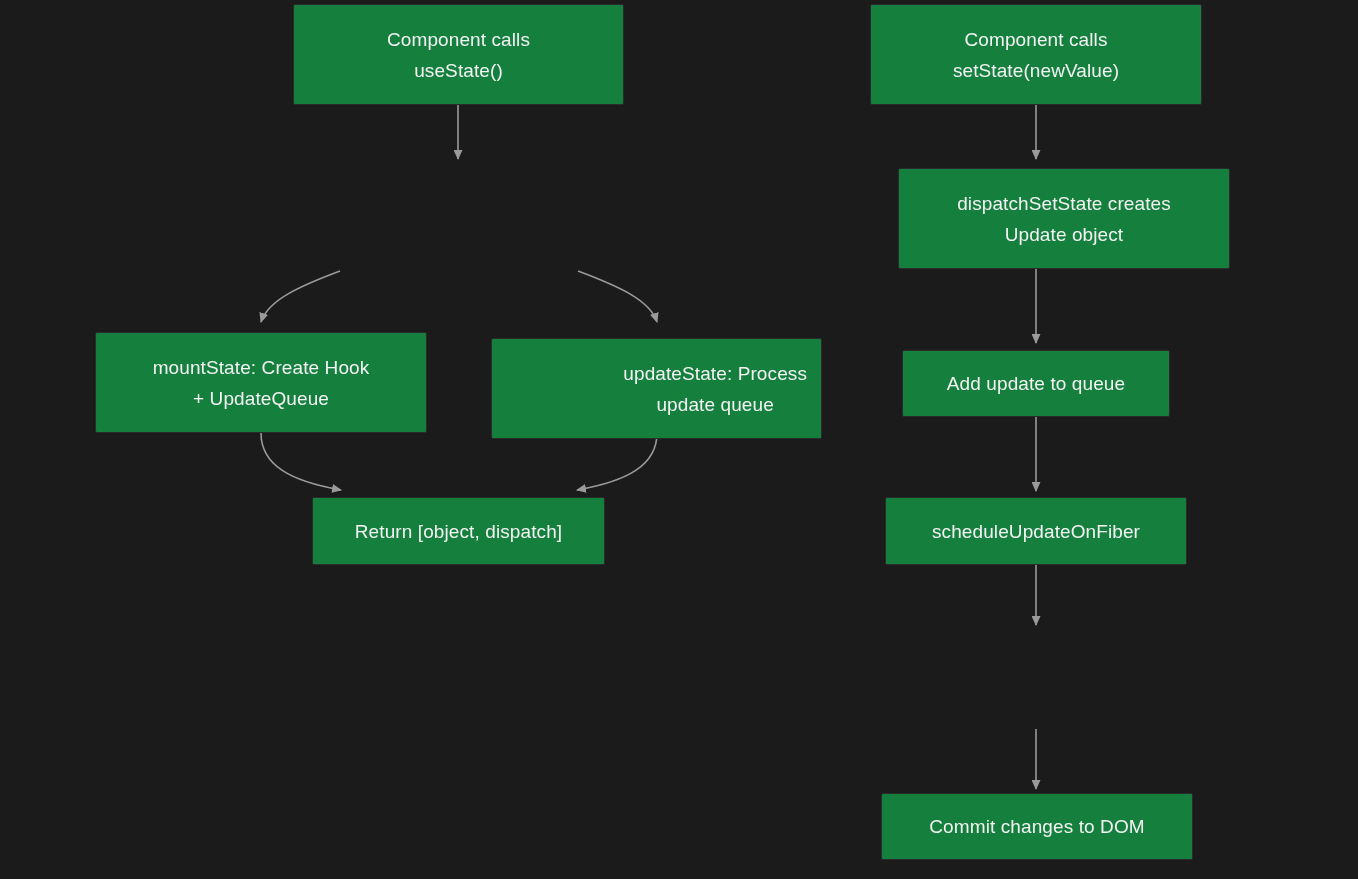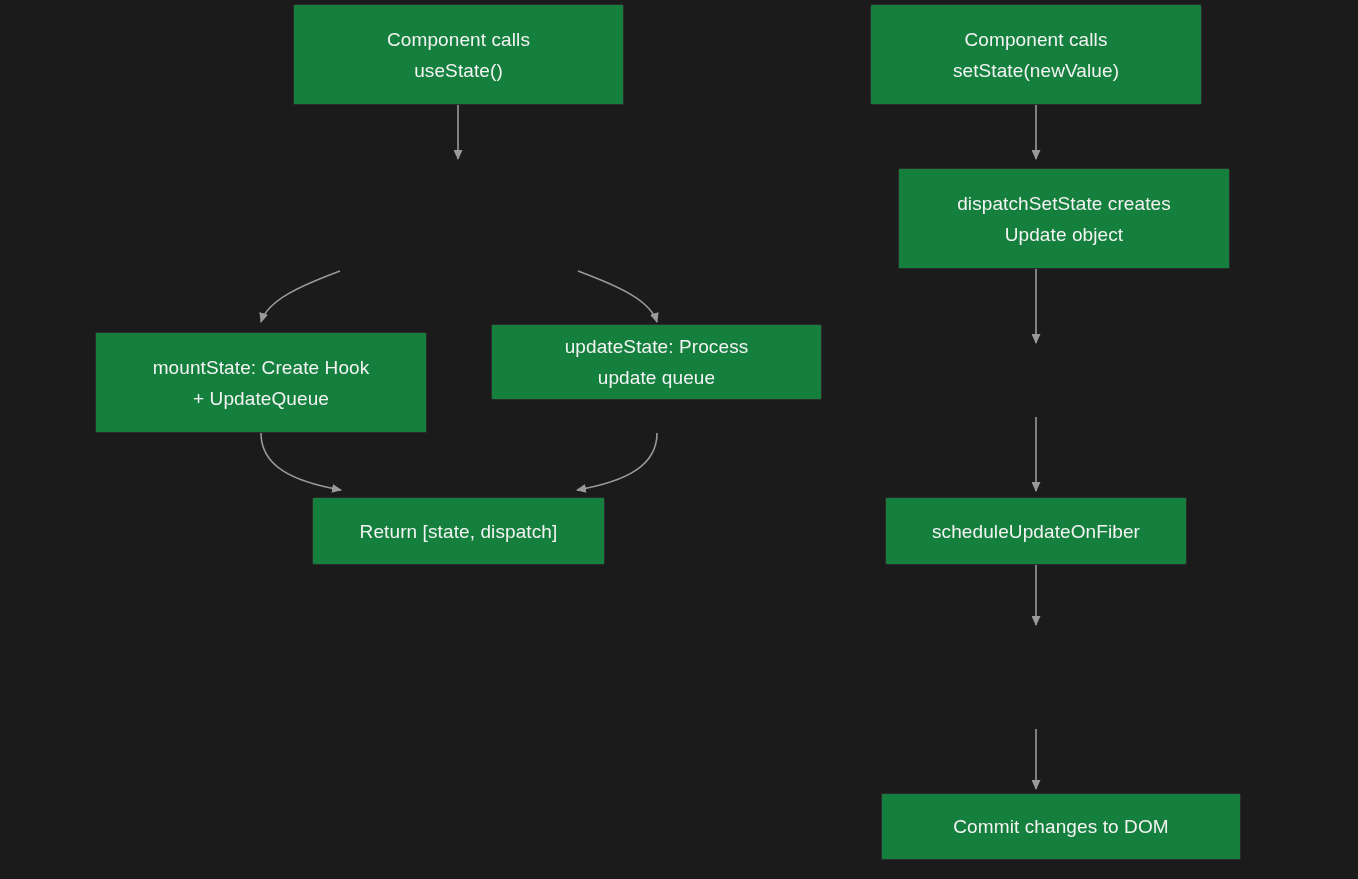--- a/index.html
+++ b/index.html
@@ -108,42 +108,45 @@
     <span class="node-label">Component calls
 useState()</span>
   </div>
 
 
   <div class="flow-node" style="left:95px; top:332px; width:332px; height:101px;">
     <span class="node-label">mountState: Create Hook
 + UpdateQueue</span>
   </div>
 
-  <div class="flow-node" style="left:491px; top:324px; width:331px; height:76px;">
+  <div class="flow-node" style="left:491px; top:338px; width:331px; height:101px;justify-content:flex-end;">
     <span class="node-label">updateState: Process
 update queue</span>
   </div>
 
   <div class="flow-node" style="left:312px; top:497px; width:293px; height:68px;">
-    <span class="node-label">Return [state, dispatch]</span>
+    <span class="node-label">Return [object, dispatch]</span>
   </div>
 
   <div class="flow-node" style="left:870px; top:4px; width:332px; height:101px;">
     <span class="node-label">Component calls
 setState(newValue)</span>
   </div>
 
   <div class="flow-node" style="left:870px; top:168px; width:332px; height:101px;margin-left:28px;">
     <span class="node-label">dispatchSetState creates
 Update object</span>
   </div>
 
+  <div class="flow-node" style="left:902px; top:350px; width:268px; height:67px;">
+    <span class="node-label">Add update to queue</span>
+  </div>
 
   <div class="flow-node" style="left:885px; top:497px; width:302px; height:68px;">
     <span class="node-label">scheduleUpdateOnFiber</span>
   </div>
 
 
-  <div class="flow-node" style="left:881px; top:793px; width:360px; height:67px;">
+  <div class="flow-node" style="left:881px; top:793px; width:312px; height:67px;">
     <span class="node-label">Commit changes to DOM</span>
   </div>
 
 </div>
 
 </body></html>

